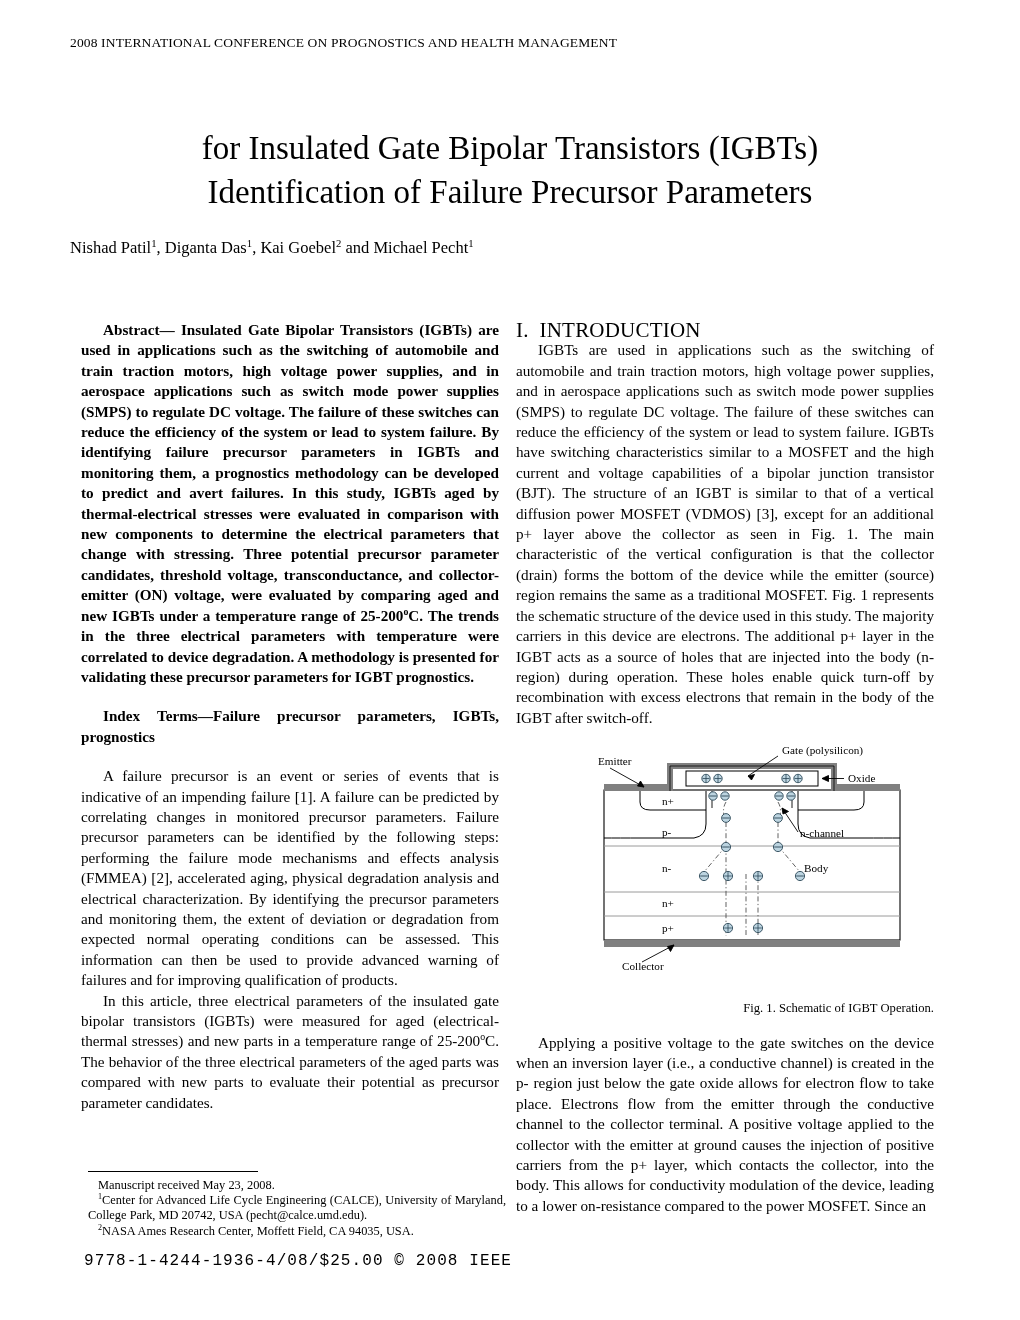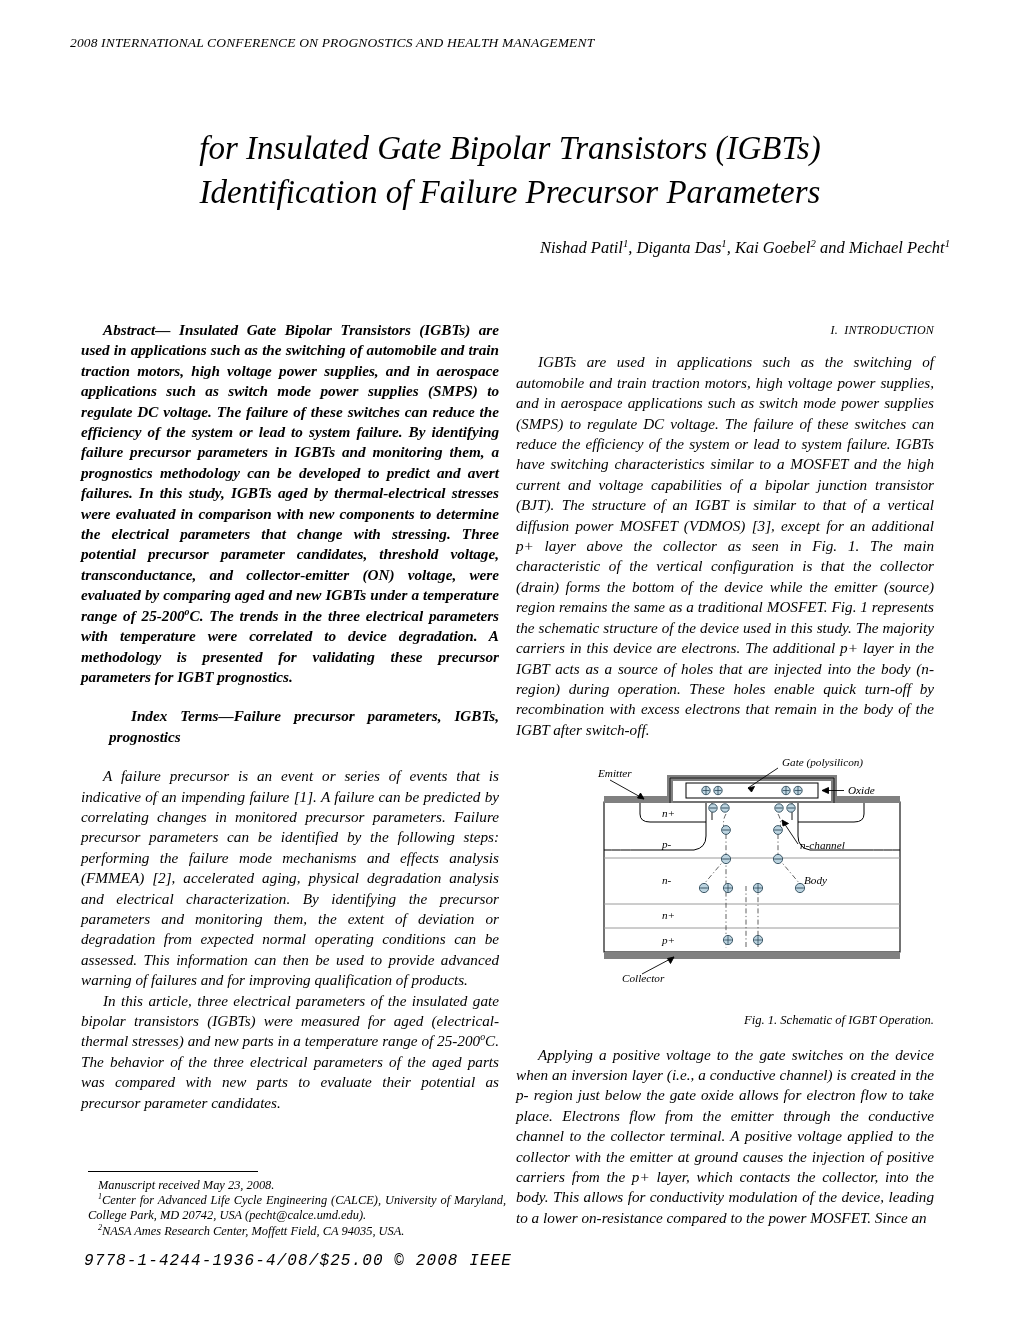--- a/index.html
+++ b/index.html
@@ -13,21 +13,20 @@
     position: relative;
     font-family: "Liberation Serif", "DejaVu Serif", serif;
     color: #000000;
     overflow: hidden;
   }
   .page {
     position: absolute;
     left: 0; top: 0;
     width: 988px;
     height: 1320px;
-    font-style: italic;
   }
 
   
   .running-head {
     position: absolute;
     left: 70px;
     top: 35px;
     width: 880px;
     font-size: 13.5px;
     letter-spacing: 0.15px;
@@ -46,21 +45,21 @@
     font-weight: normal;
   }
   .title .line { display: block; }
 
   
   .authors {
     position: absolute;
     left: 70px;
     top: 238px;
     width: 880px;
-    text-align: right;
+    text-align: left;
     font-size: 16.5px;
   }
   sup { font-size: 0.65em; vertical-align: super; line-height: 0; }
 
   
   .col {
     position: absolute;
     top: 320px;
     width: 418px;
     font-size: 15.2px;
@@ -76,29 +75,28 @@
   p.abstract {
     font-weight: bold;
     text-indent: 22px;
     text-align: justify;
   }
   p.index-terms {
     font-weight: bold;
     text-indent: 22px;
     margin-top: 19px;
     text-align: justify;
-    margin-left: 28px;
   }
   p.body-first { margin-top: 19px; }
 
   .sec-head {
-    text-align: right;
+    text-align: left;
     font-variant: small-caps;
-    font-size: 12px;
-    margin-bottom: 12px;
+    font-size: 21px;
+    margin-bottom: 0;
     letter-spacing: .2px;
   }
 
   
   .figure-wrap {
     margin-top: 18px;
     width: 418px;
   }
   .figure-box {
     position: relative;

